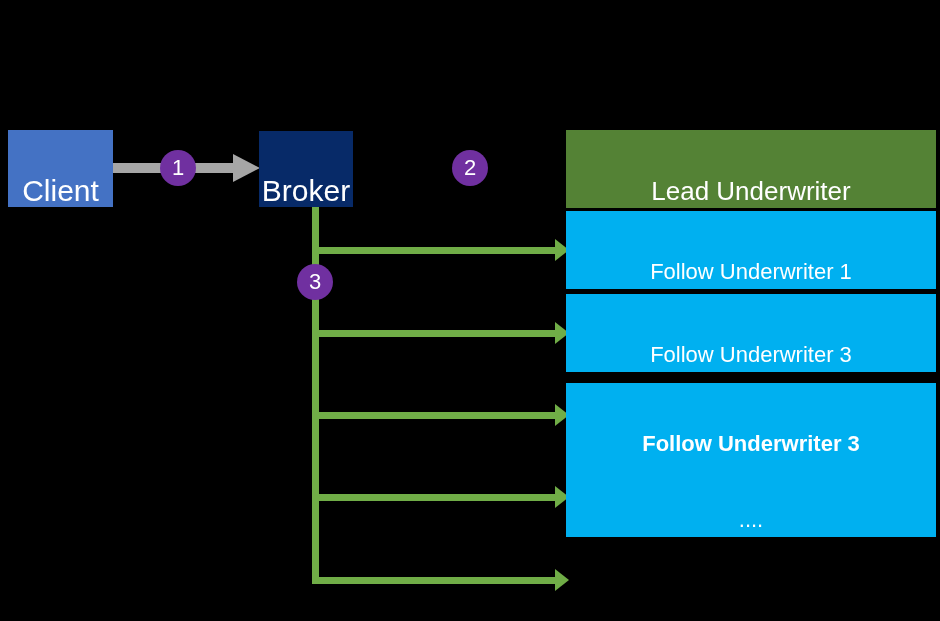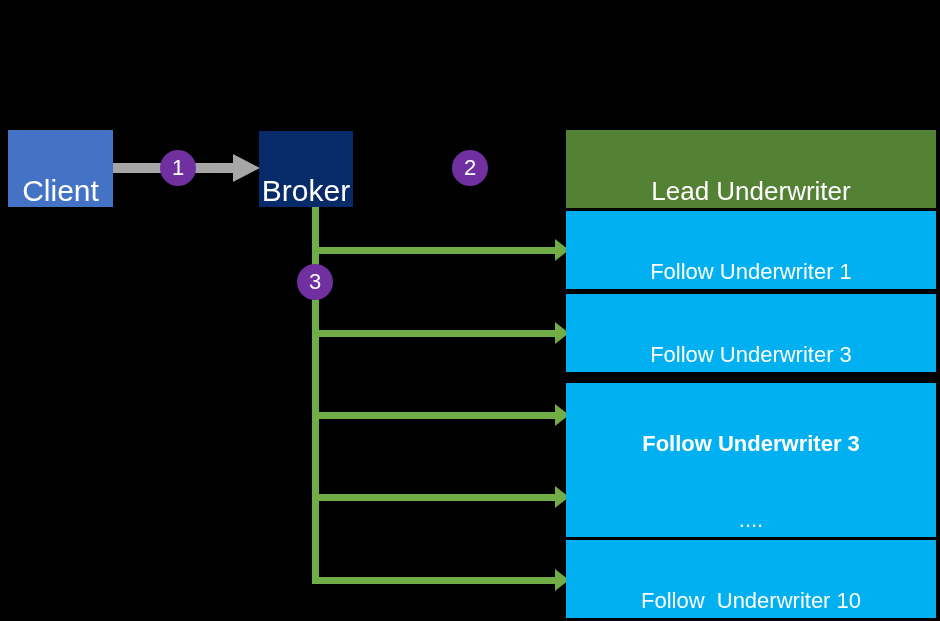--- a/index.html
+++ b/index.html
@@ -145,17 +145,14 @@
   </div>
   <div class="node follower f1">
     <span class="node-label">Follow Underwriter 3</span>
   </div>
   <div class="node follower f2">
     <span class="node-label">Follow Underwriter 3</span>
   </div>
   <div class="node follower f3">
     <span class="node-label">....</span>
   </div>
-  <div class="node follower f4">
-    <span class="node-label">Follow  Underwriter 10</span>
-  </div>
 
 </div>
 
 </body></html>

